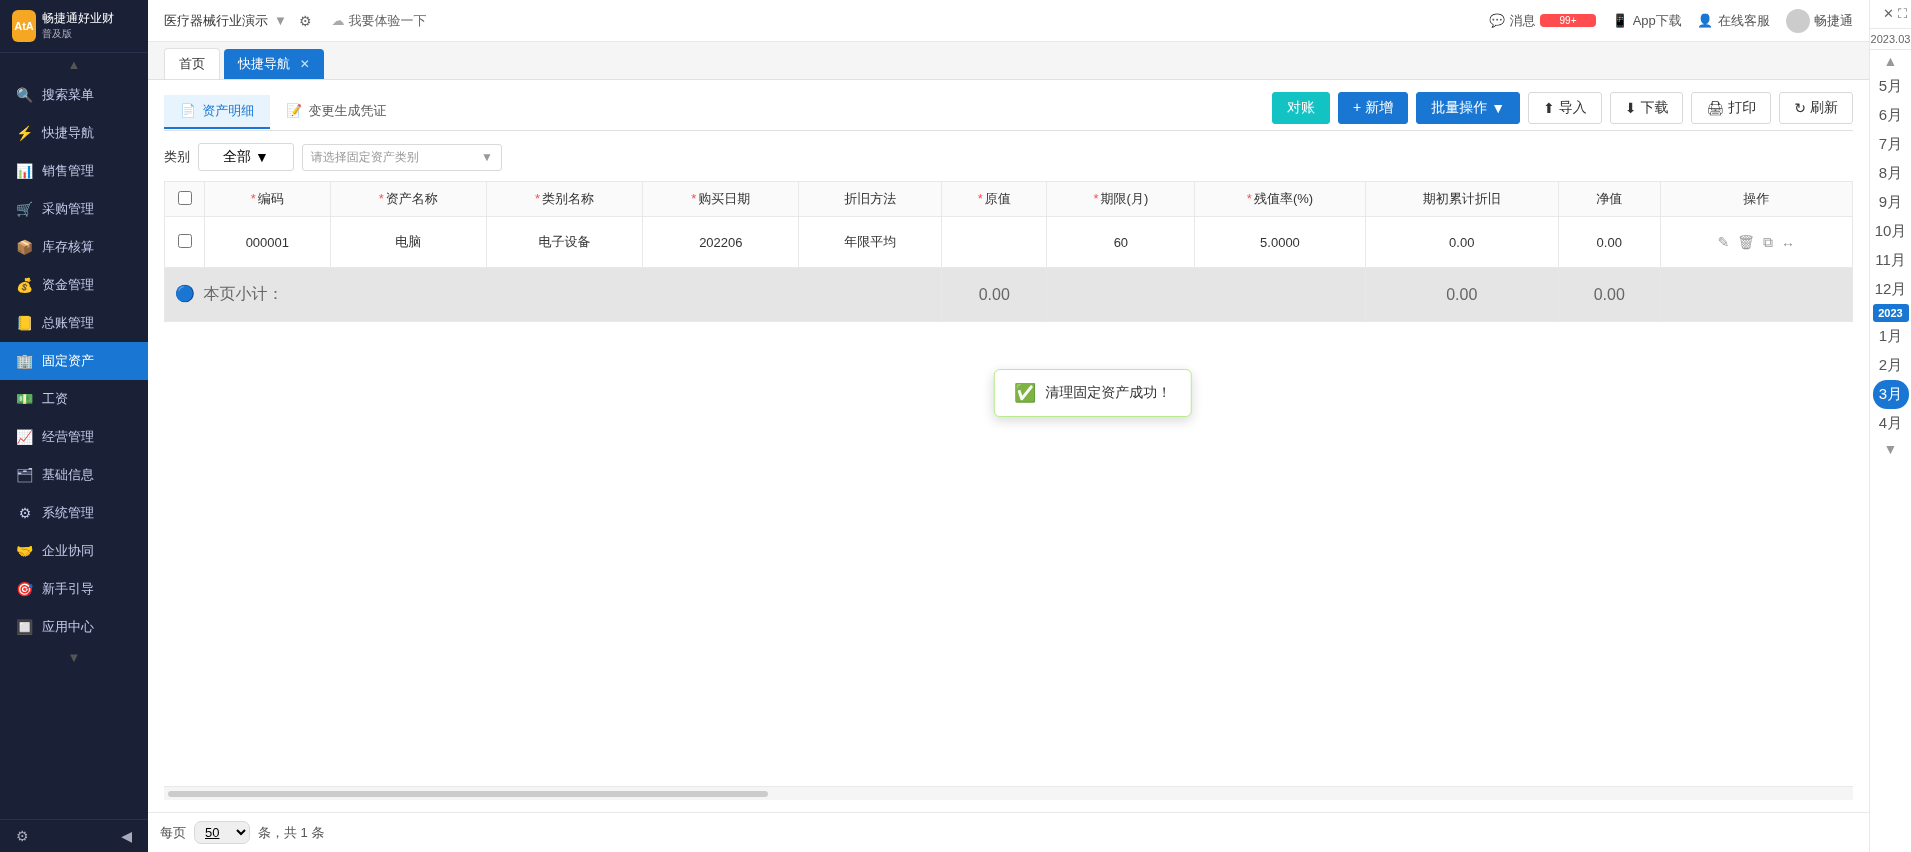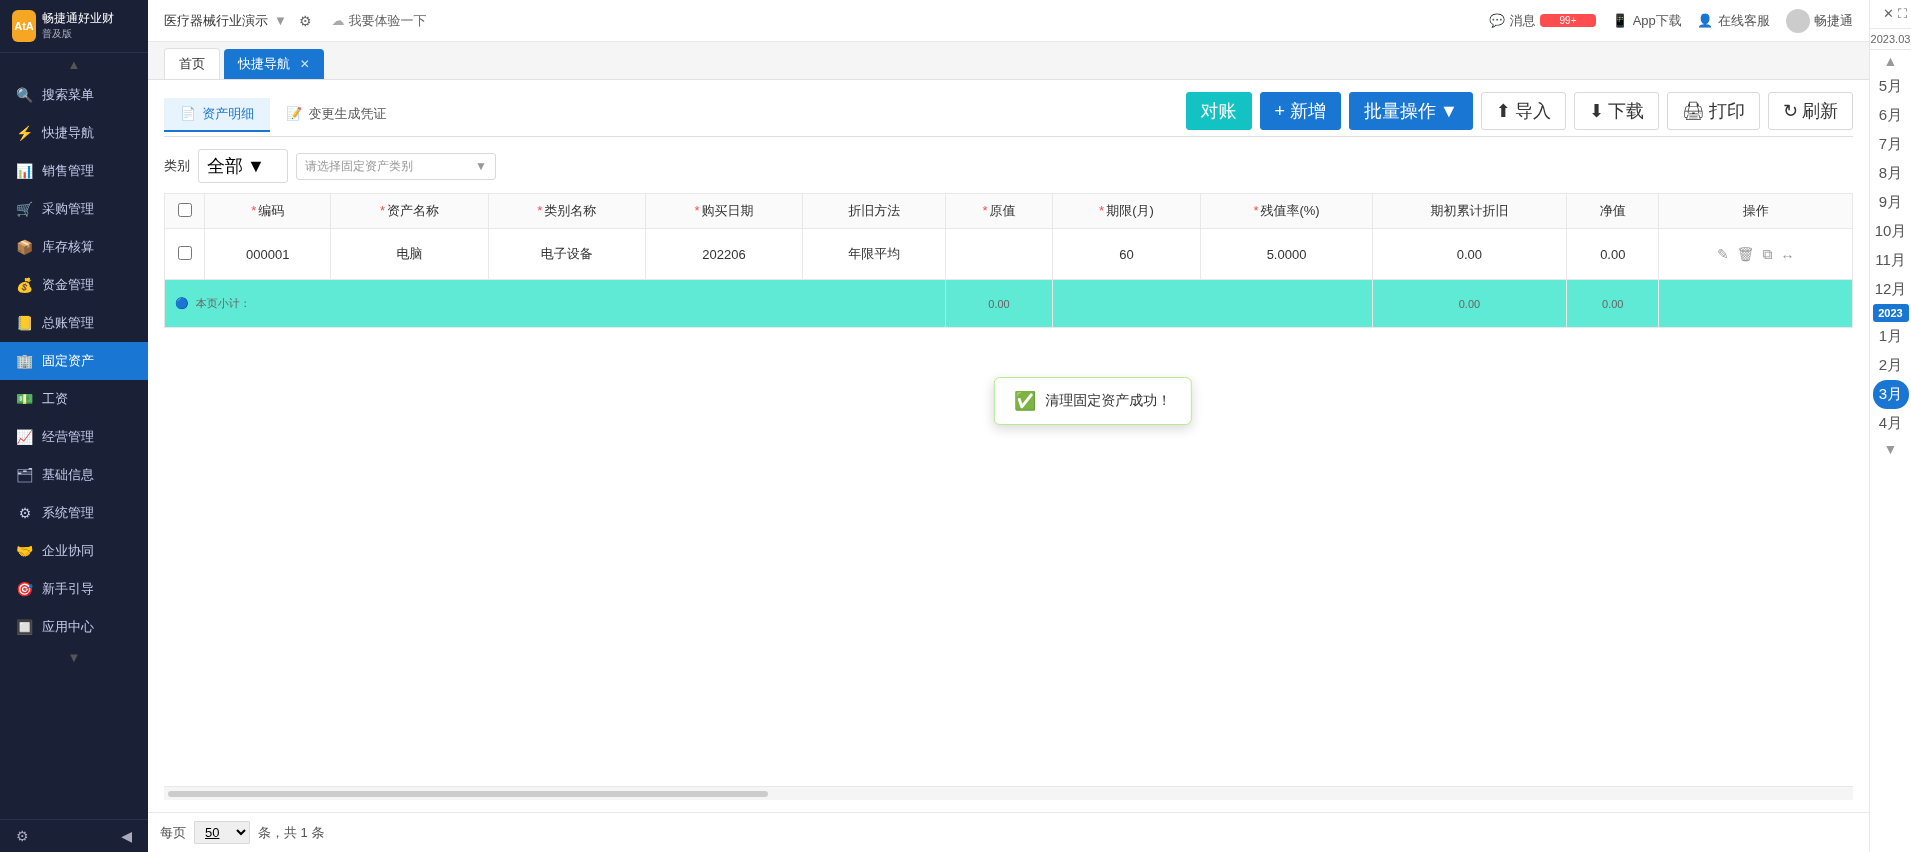--- a/index.html
+++ b/index.html
@@ -153,43 +153,43 @@
       border-bottom: 2px solid #1976d2;
       background: #e8f4fd;
     }
 
     .btn {
       padding: 6px 14px;
       border-radius: 3px;
       border: 1px solid #d9d9d9;
       background: #fff;
       cursor: pointer;
-      font-size: 18px;
+      font-size: 14px;
       color: #333;
       display: flex; align-items: center; gap: 4px;
       white-space: nowrap;
     }
     .btn-cyan { background: #13c2c2; color: #fff; border-color: #13c2c2; }
     .btn-add { background: #1976d2; color: #fff; border-color: #1976d2; }
     .btn-batch { background: #1976d2; color: #fff; border-color: #1976d2; }
 
     
     .filter-row {
       display: flex; align-items: center; gap: 8px;
       margin-bottom: 10px;
     }
     .filter-label { color: #333; font-size: 13px; }
     .filter-select {
       display: flex; align-items: center; gap: 4px;
       border: 1px solid #d9d9d9;
       border-radius: 3px;
-      padding: 4px 8px;
+      padding: 4px 24px;
       background: #fff;
       cursor: pointer;
-      font-size: 18px;
+      font-size: 14px;
       min-width: 90px;
     }
     .filter-input {
       border: 1px solid #d9d9d9;
       border-radius: 3px;
       padding: 4px 8px;
       font-size: 12px;
       min-width: 200px;
       color: #999;
       display: flex; align-items: center; justify-content: space-between;
@@ -217,21 +217,21 @@
       padding: 16px 10px;
       text-align: center;
       color: #333;
       white-space: nowrap;
     }
     .required-star { color: #ff4d4f; margin-right: 2px; }
     .checkbox { width: 14px; height: 14px; cursor: pointer; }
     .action-icons { display: flex; align-items: center; justify-content: center; gap: 8px; }
     .action-icon { color: #999; cursor: pointer; font-size: 14px; }
 
-    .subtotal-row td { background: #5eead4; color: #666; font-size: 11px; }
+    .subtotal-row td { background: #e5e5e5; color: #666; font-size: 16px; }
     .subtotal-icon { color: #1976d2; margin-right: 4px; }
 
     
     .success-toast {
       position: absolute;
       top: 50%;
       left: 50%;
       transform: translate(-50%, -50%);
       background: #fff;
       border: 1px solid #b7eb8f;
@@ -255,21 +255,21 @@
       display: flex;
       align-items: center;
       gap: 8px;
       font-size: 13px;
       color: #555;
       background: #fff;
       flex-shrink: 0;
     }
     .page-size-select {
       border: 1px solid #d9d9d9;
-      border-radius: 1px;
+      border-radius: 7px;
       padding: 2px 6px;
       font-size: 13px;
       text-decoration: underline;
     }
 
     
     .right-panel {
       width: 42px;
       background: #fff;
       border-left: 1px solid #e8e8e8;

